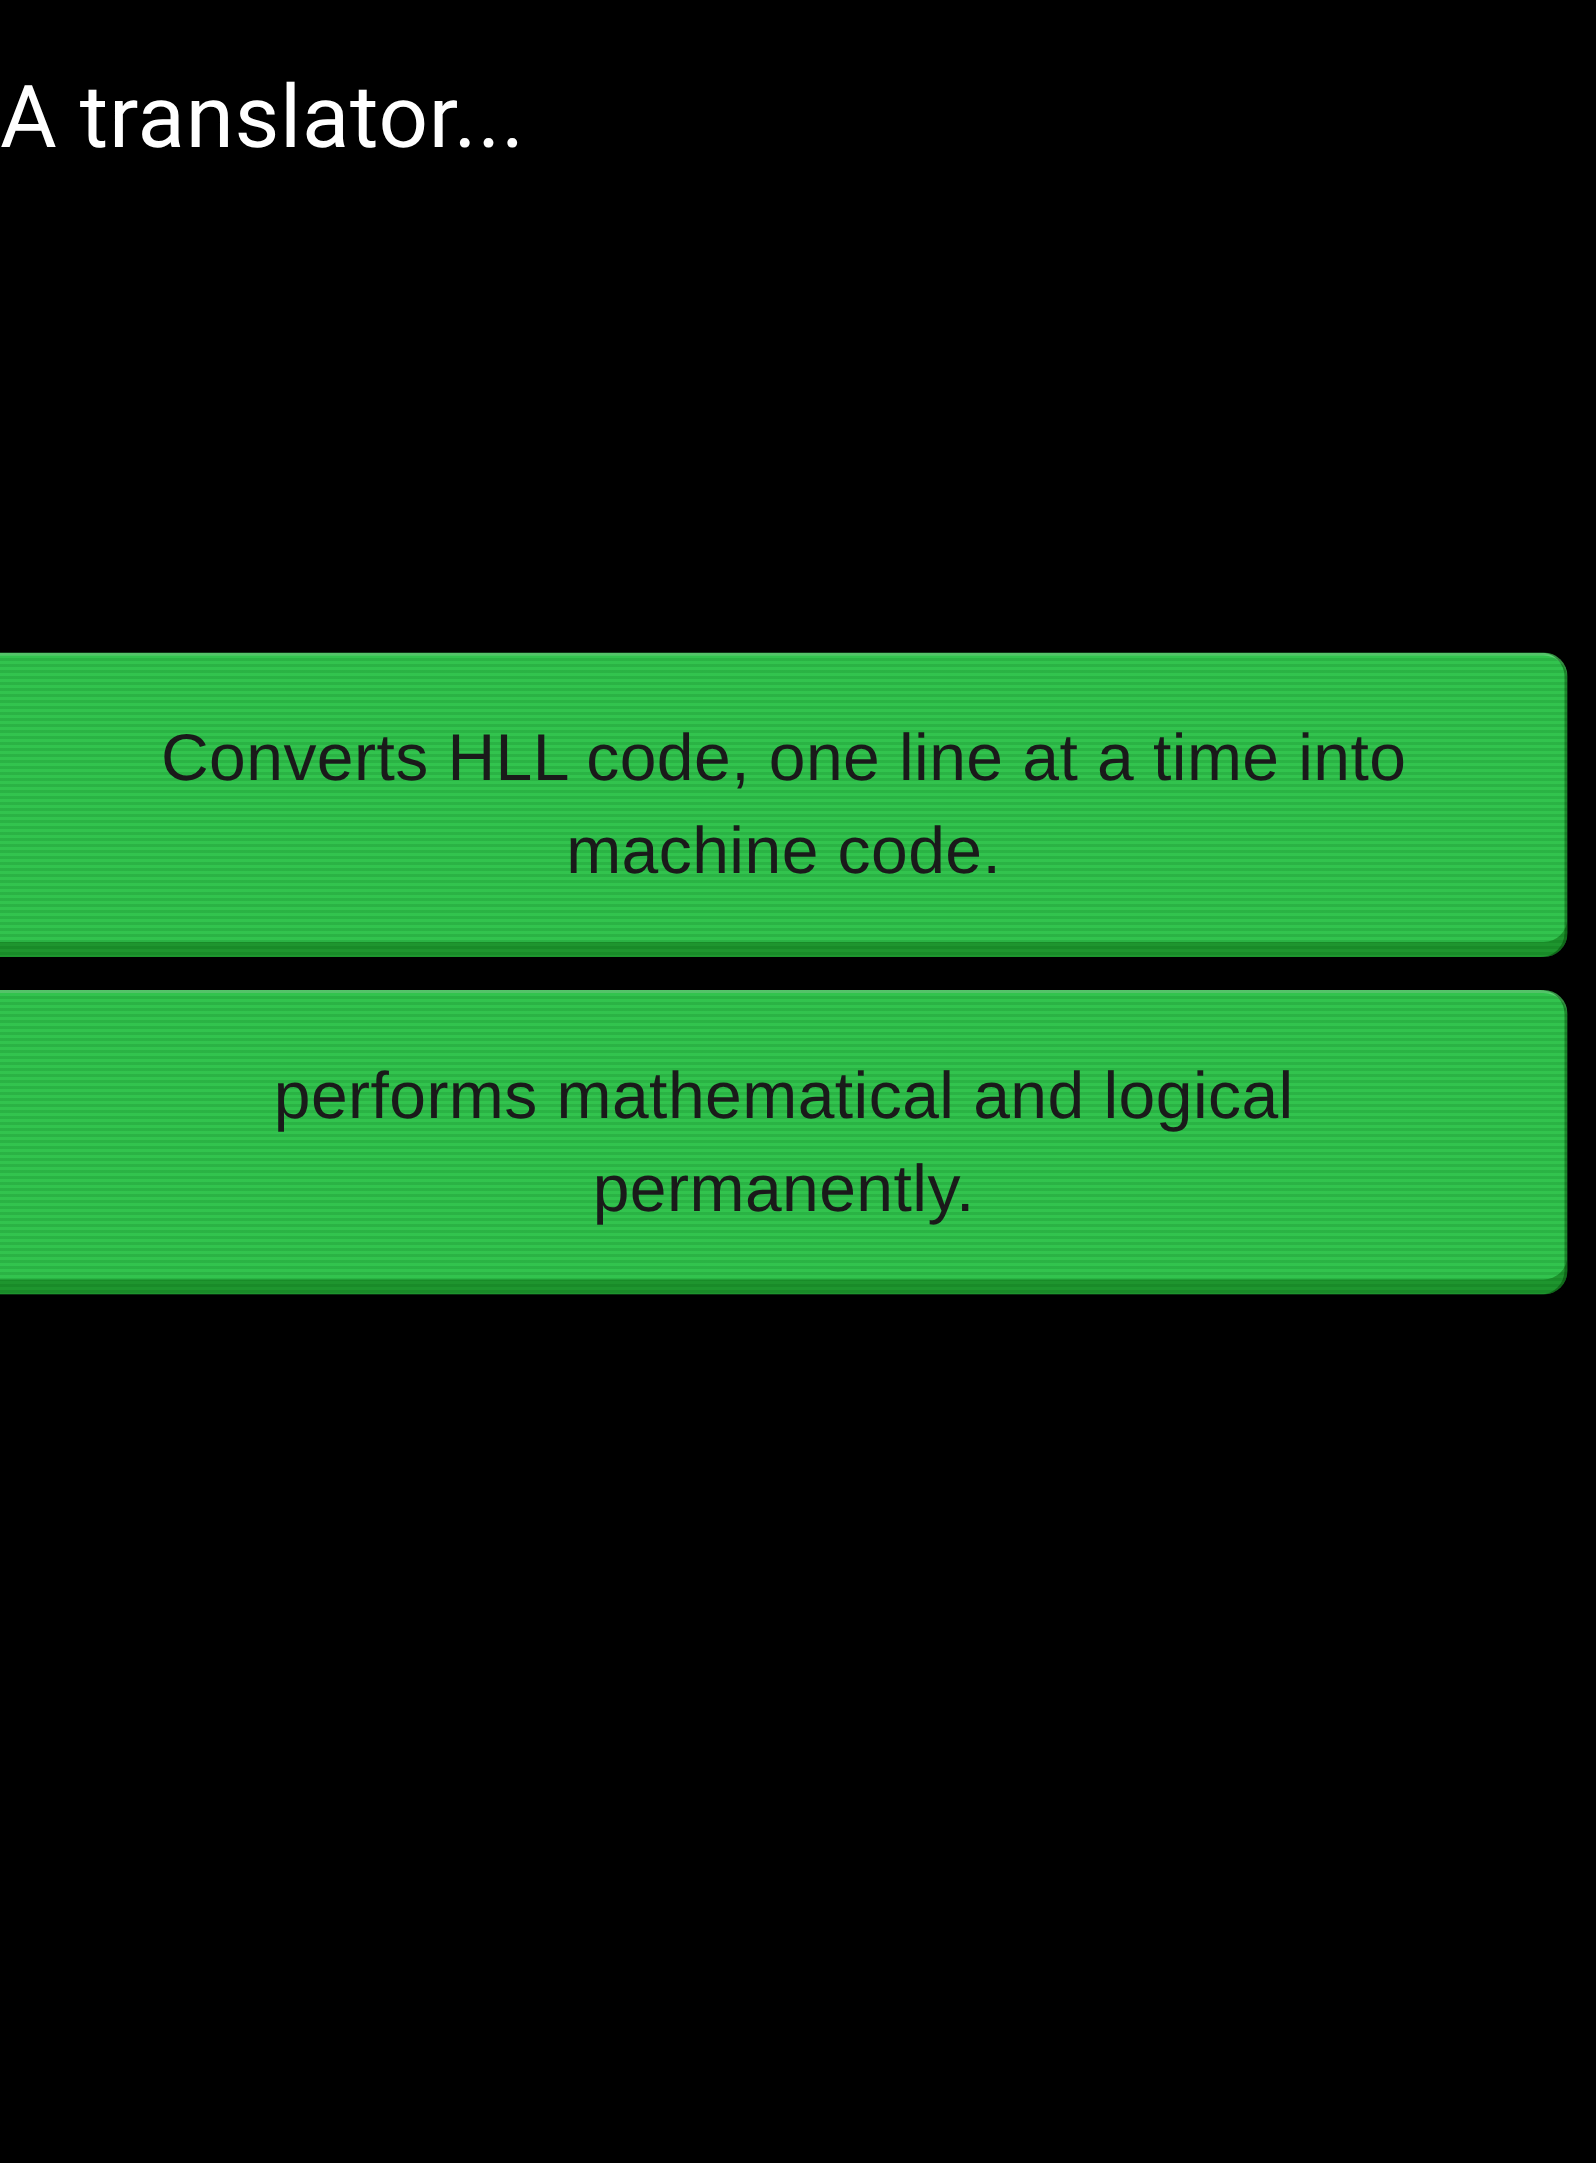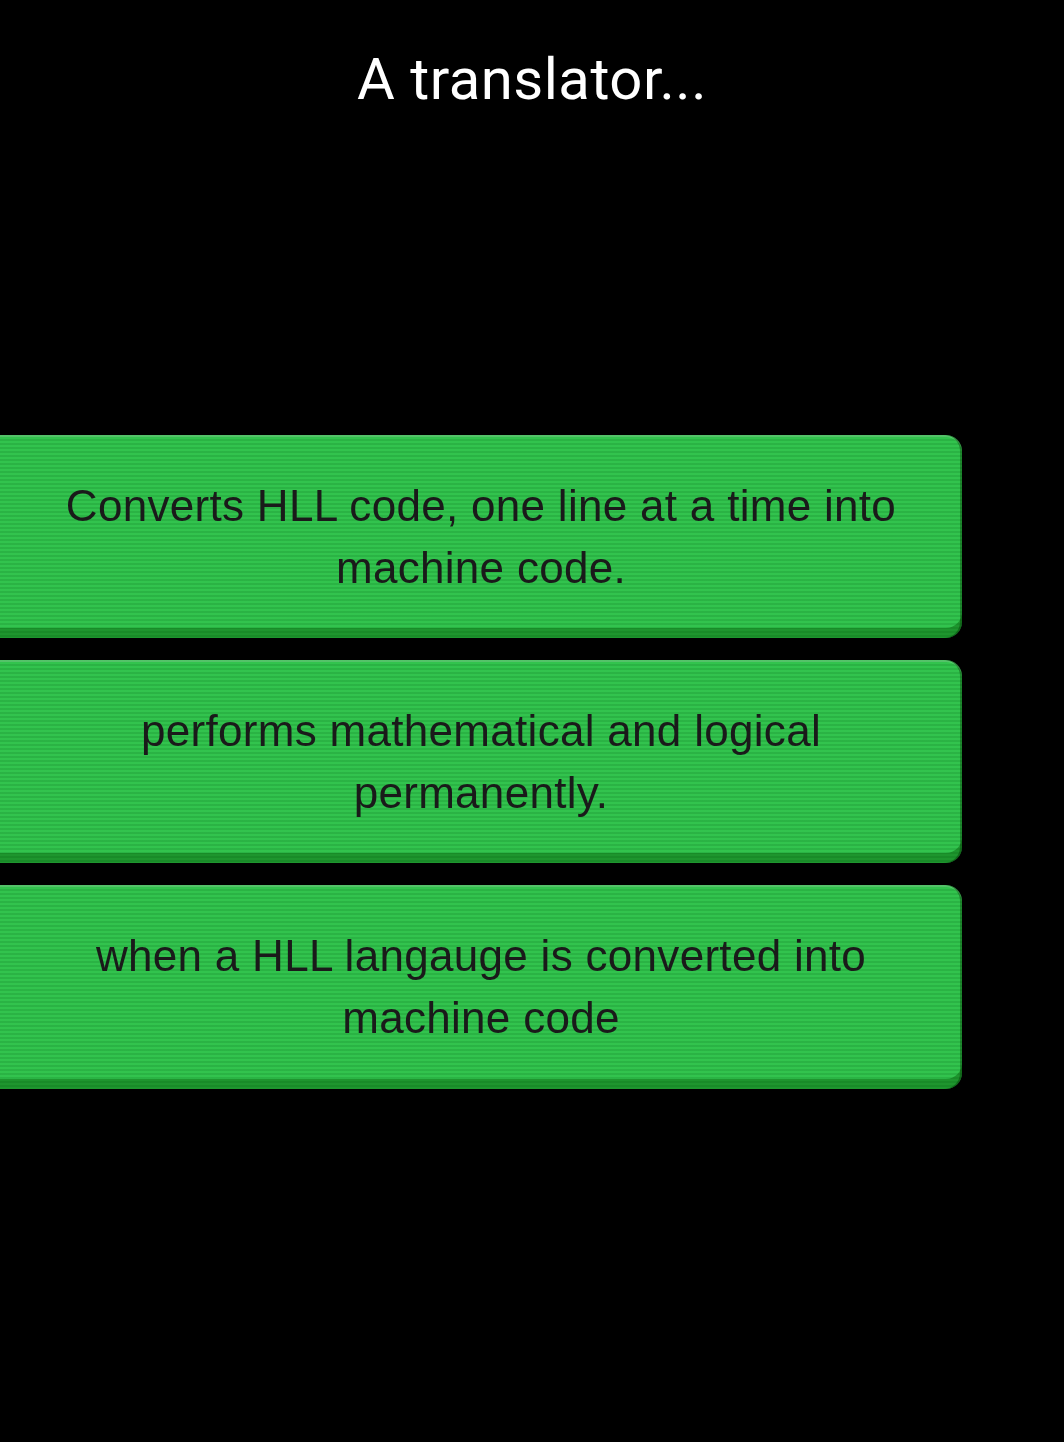--- a/index.html
+++ b/index.html
@@ -12,21 +12,20 @@
       background: #000000;
       width: 1064px;
       height: 1442px;
       font-family: -apple-system, BlinkMacSystemFont, 'Segoe UI', Roboto, sans-serif;
       overflow: hidden;
       position: relative;
     }
     
     .question-area {
       padding-top: 45px;
-      text-align: center;
     }
     
     .question-text {
       color: #ffffff;
       font-size: 58px;
       font-weight: 400;
       letter-spacing: 0.5px;
     }
     
     .answers-container {
@@ -43,21 +42,21 @@
       background: #2ec24a;
       background-image: repeating-linear-gradient(
         to bottom,
         rgba(0, 0, 0, 0.08) 0px,
         rgba(0, 0, 0, 0.08) 2px,
         rgba(255, 255, 255, 0.02) 2px,
         rgba(255, 255, 255, 0.02) 4px
       );
       border: none;
       border-radius: 0 16px 16px 0;
-      width: 962px;
+      width: 1045px;
       min-height: 180px;
       padding: 40px 50px;
       cursor: pointer;
       display: flex;
       align-items: center;
       justify-content: center;
       position: relative;
       box-shadow: 
         inset -2px 0 0 rgba(0, 50, 0, 0.4),
         inset 0 -10px 0 rgba(0, 80, 0, 0.4),
@@ -80,16 +79,13 @@
   <h1 class="question-text">A translator...</h1>
 </div>
 
 <div class="answers-container">
   <button class="answer-button">
     <span class="answer-text">Converts HLL code, one line at a time into machine code.</span>
   </button>
   <button class="answer-button">
     <span class="answer-text">performs mathematical and logical permanently.</span>
   </button>
-  <button class="answer-button">
-    <span class="answer-text">when a HLL langauge is converted into machine code</span>
-  </button>
 </div>
 
 </body></html>

